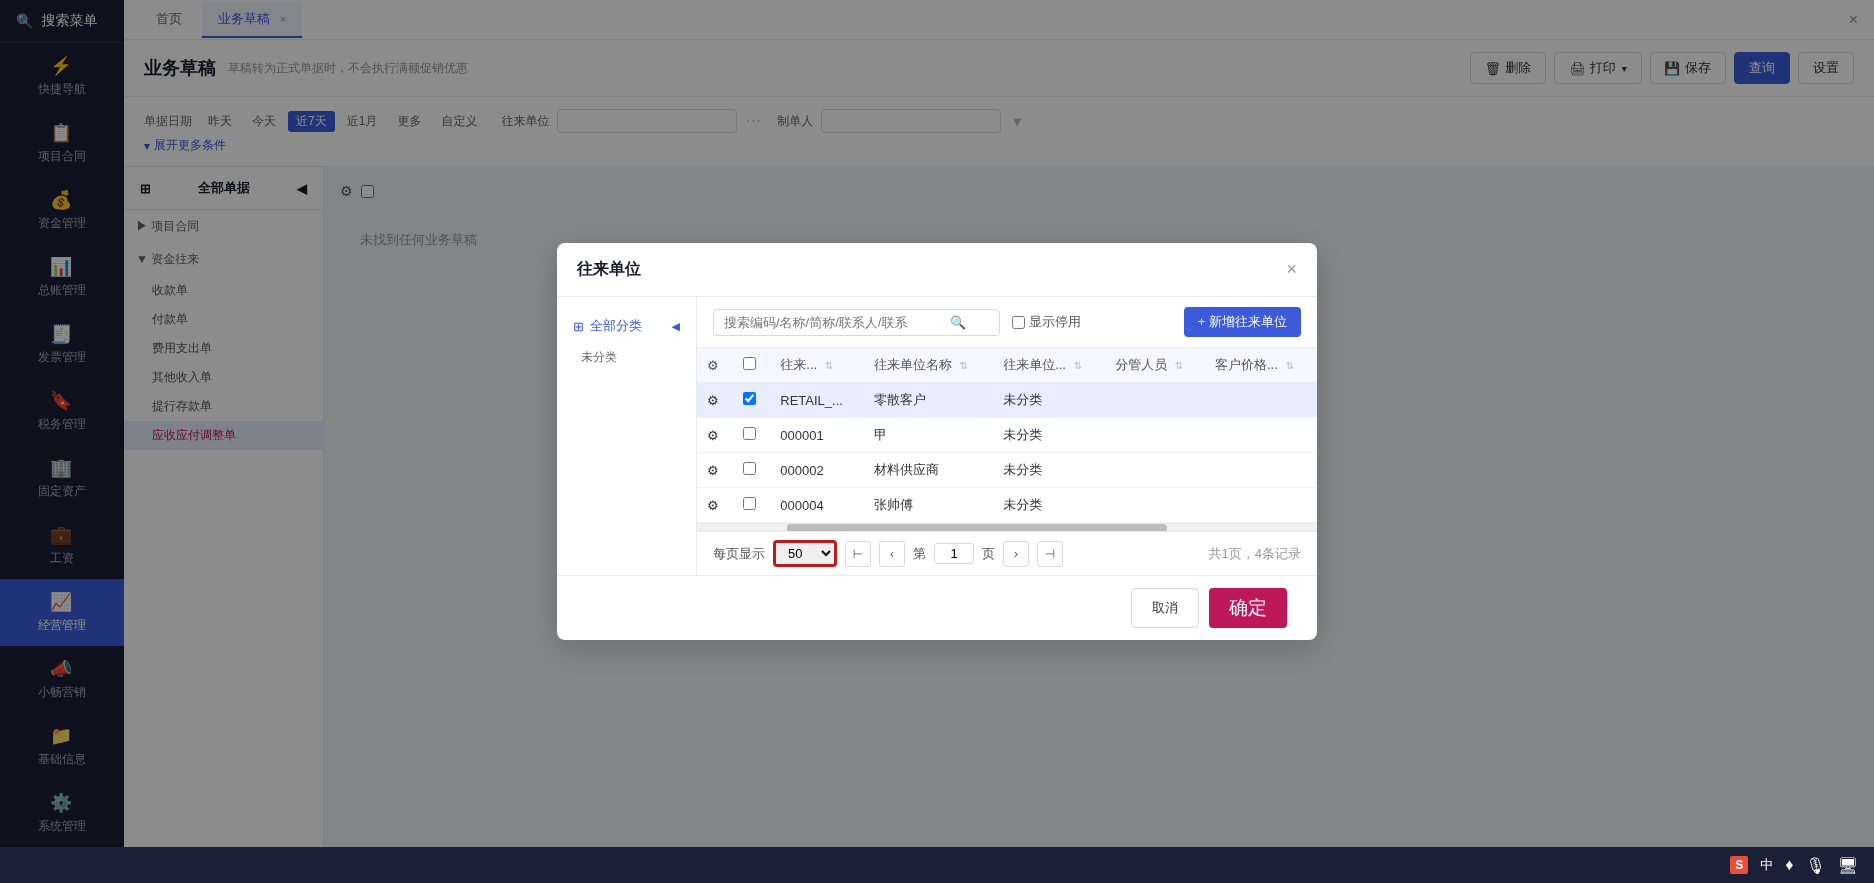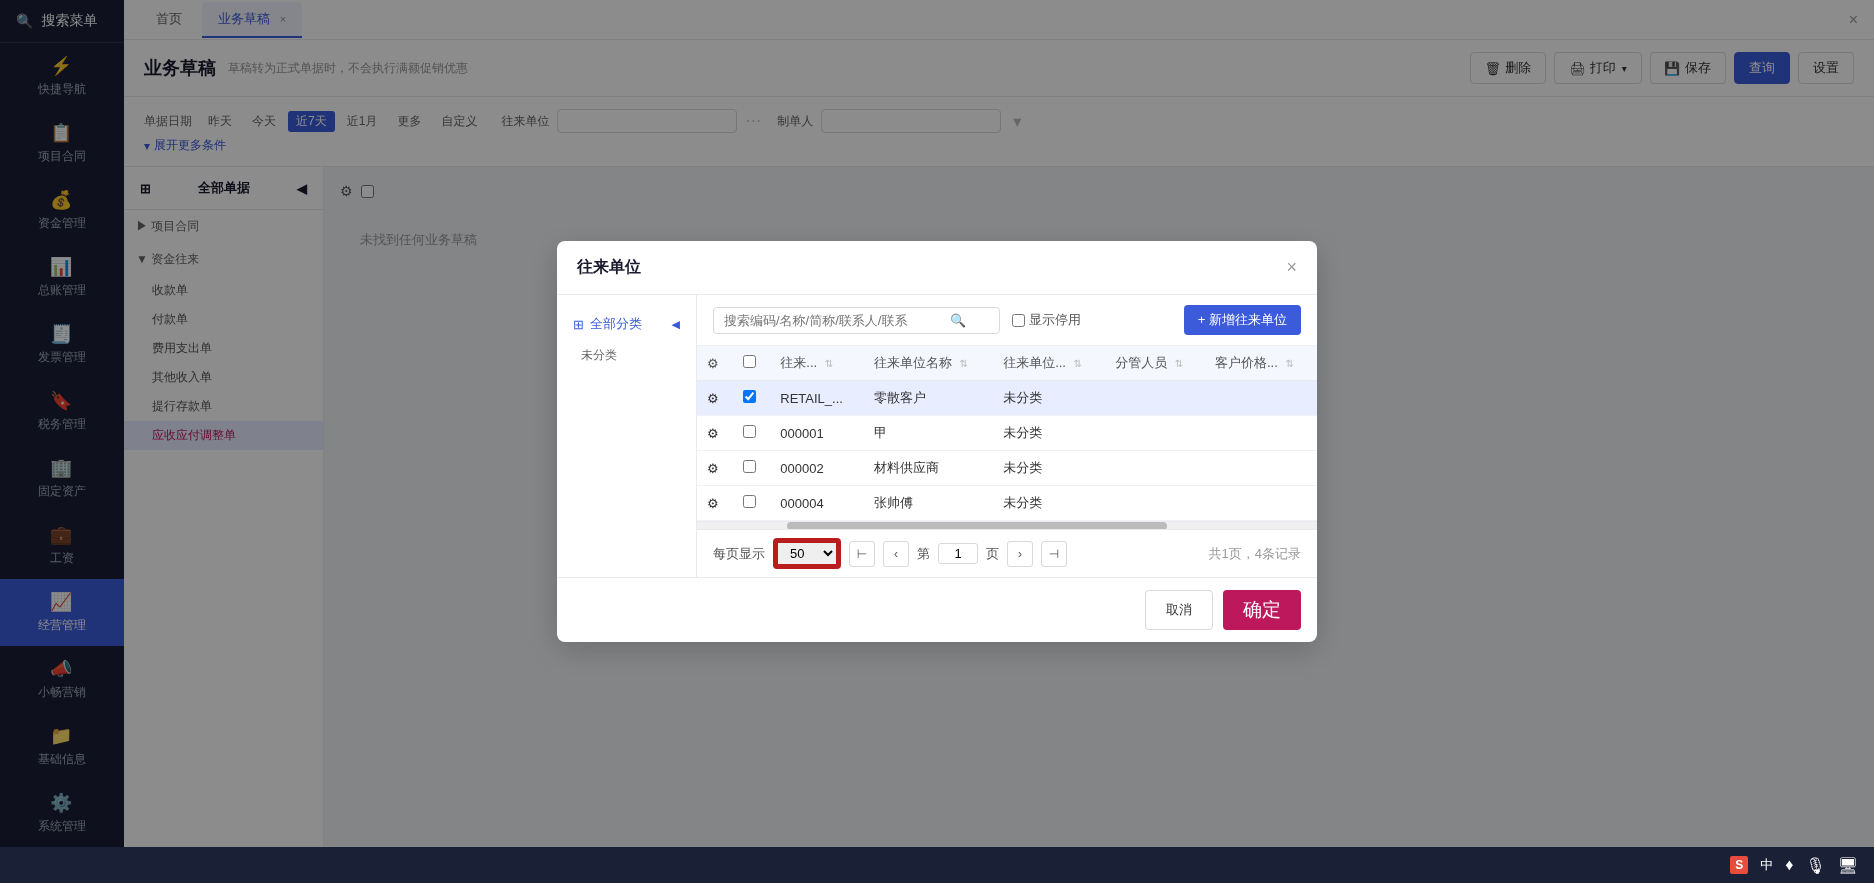--- a/index.html
+++ b/index.html
@@ -286,21 +286,21 @@
     .modal-pagination {
       padding: 8px 16px;
       display: flex;
       align-items: center;
       gap: 8px;
       border-top: 1px solid #e8eaed;
       font-size: 13px;
       color: #555;
     }
     .page-size-select {
-      border: 5px solid #b91c1c;
+      border: 3px solid #b91c1c;
       border-radius: 4px;
       padding: 2px 8px;
       font-size: 13px;
     }
     .page-btn {
       width: 26px;
       height: 26px;
       border: 1px solid #d9d9d9;
       border-radius: 3px;
       background: #fff;
@@ -316,21 +316,21 @@
       border: 1px solid #d9d9d9;
       border-radius: 3px;
       padding: 2px 6px;
       text-align: center;
       font-size: 13px;
     }
     .page-total { margin-left: auto; color: #999; }
 
     
     .modal-footer {
-      padding: 12px 16px;
+      padding: 12px 30px;
       display: flex;
       justify-content: flex-end;
       gap: 10px;
       border-top: 1px solid #e8eaed;
     }
     .btn-cancel {
       padding: 7px 20px;
       border: 1px solid #d9d9d9;
       border-radius: 4px;
       background: #fff;

